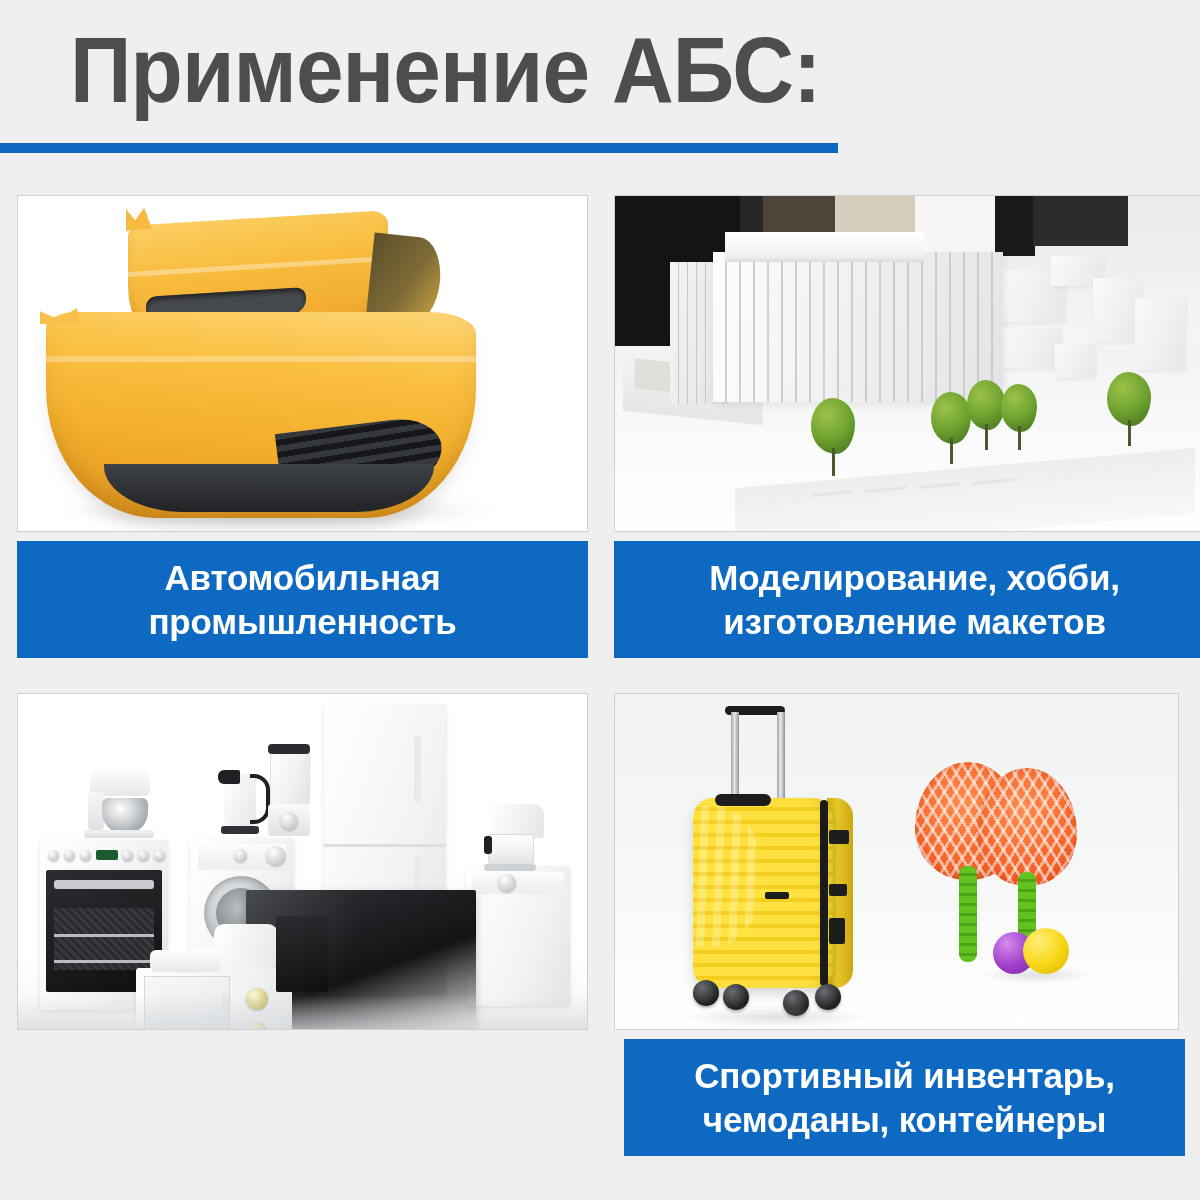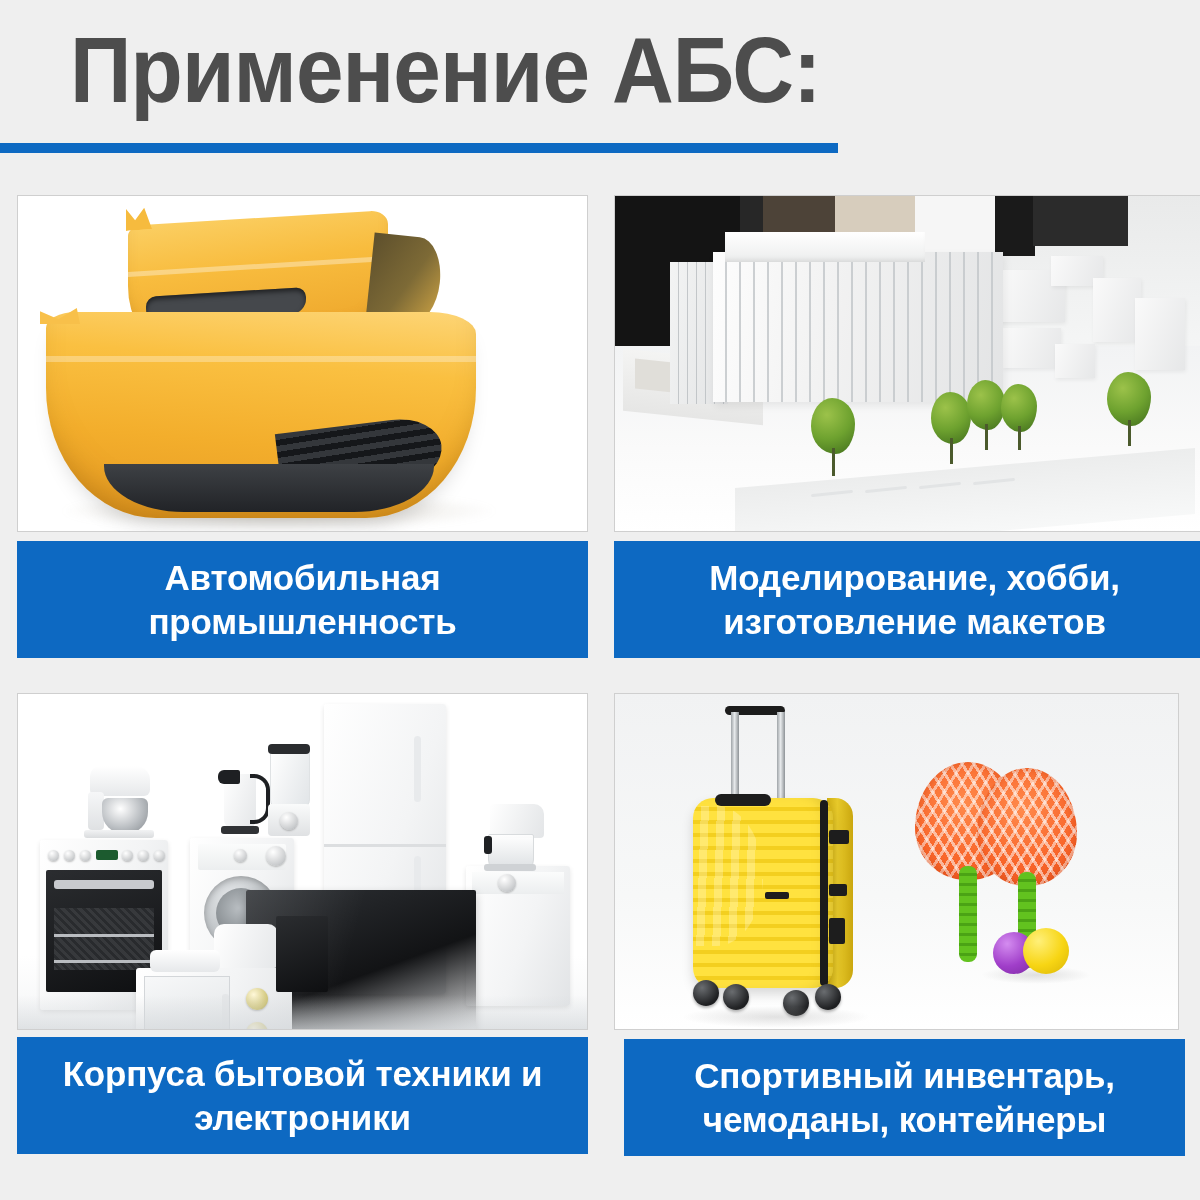--- a/index.html
+++ b/index.html
@@ -455,21 +455,20 @@
         <div class="ap" style="left:196px; top:230px; width:64px; height:44px; background:linear-gradient(110deg,#ffffff,#e5e7e9); border-radius:10px 10px 4px 4px;"></div>
         <div class="ap" style="left:258px; top:236px; width:9px; height:18px; background:#d8dbde; border-radius:3px;"></div>
 
         <div class="ap" style="left:132px; top:256px; width:70px; height:22px; background:linear-gradient(180deg,#ffffff,#e6e8ea); border-radius:6px;"></div>
 
         <div class="ap ap-dark" style="left:258px; top:222px; width:52px; height:76px; border-radius:2px;"></div>
 
         <div class="ap-floor"></div>
       </div>
     </div>
-    <div class="caption">Корпуса бытовой техники и электроники</div>
   </div>
 
   <div class="card c3">
     <div class="photo">
       <div class="scene scene-sport">
 
         <div class="sc-handle-bar"></div>
         <div class="sc-handle-rod" style="left:116px;"></div>
         <div class="sc-handle-rod" style="left:162px;"></div>
         <div class="sc-case-edge"></div>

